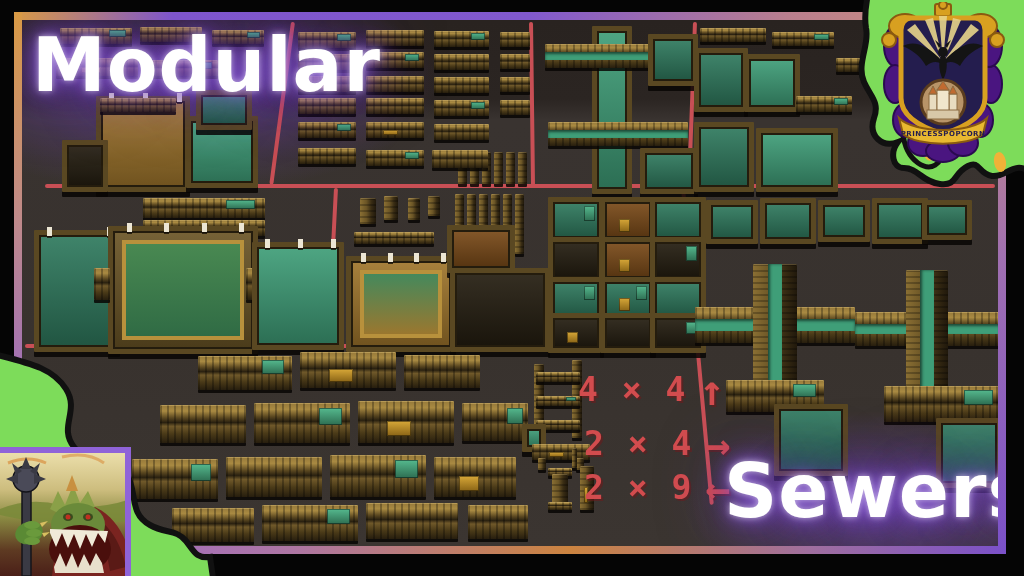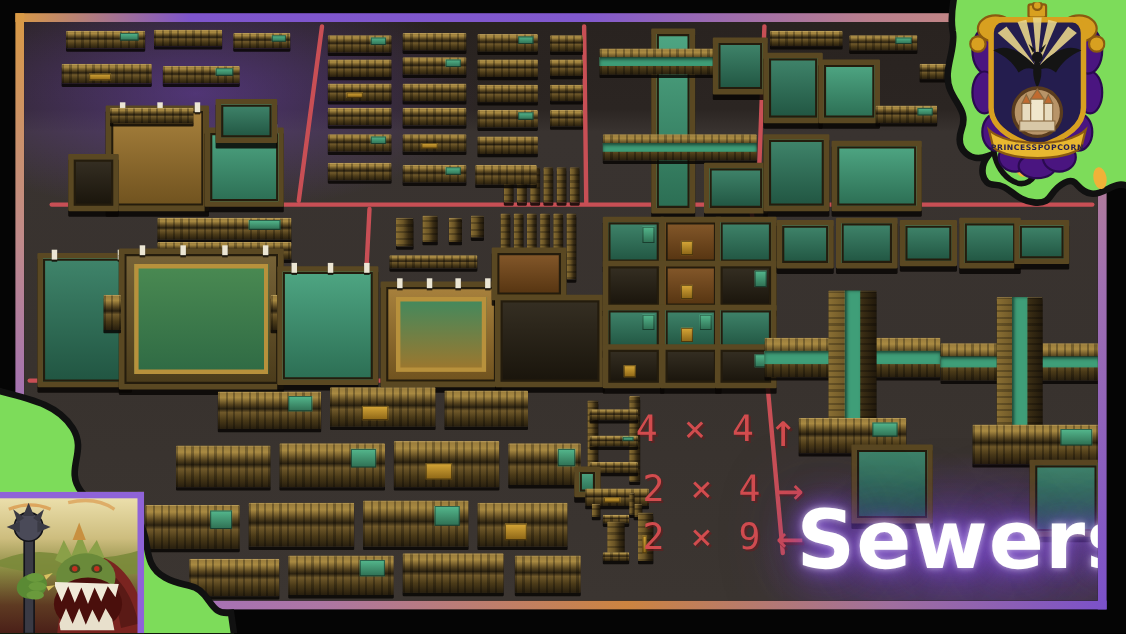--- a/index.html
+++ b/index.html
@@ -30,21 +30,21 @@
   .chip{position:absolute;}
   .chip-t{background:linear-gradient(180deg,#55b98e,#2e6e52);box-shadow:inset 0 0 0 1px rgba(0,0,0,.45);}
   .chip-g{background:linear-gradient(180deg,#d8a838,#8a6416);box-shadow:inset 0 0 0 1px rgba(0,0,0,.45);}
   .pil{position:absolute;width:5px;height:9px;background:#ece6d4;box-shadow:0 2px 0 rgba(20,15,8,.8);top:-8px;}
   .inset{position:absolute;inset:9px;box-shadow:inset 0 0 0 4px #b8913c;}
   .canal-h{position:absolute;left:0;right:0;top:34%;height:32%;background:#3f9e78;box-shadow:inset 0 2px 3px rgba(0,0,0,.55);}
   .canal-v{position:absolute;top:0;bottom:0;left:34%;width:32%;background:#3f9e78;box-shadow:inset 2px 0 3px rgba(0,0,0,.55);}
   
   .title{position:absolute;color:#fff;font-weight:700;font-size:74px;letter-spacing:1px;line-height:1;
     text-shadow:0 0 6px rgba(255,255,255,.55),0 0 16px rgba(140,95,220,.95),0 0 36px rgba(120,64,210,.85),0 0 70px rgba(110,55,200,.6);}
-  .legrow{position:absolute;color:#d24c4e;font-family:"DejaVu Sans Mono",monospace;font-weight:400;
+  .legrow{position:absolute;color:#d24c4e;font-family:"DejaVu Sans Mono",monospace;font-weight:700;
     font-size:33px;letter-spacing:2px;text-shadow:2px 2px 0 rgba(110,25,28,.55);white-space:nowrap;}
   .legrow .arrow{display:inline-block;font-size:42px;margin-left:12px;vertical-align:-4px;}
   .legrow:nth-of-type(1) .arrow{transform:rotate(10deg);}
   .legrow:nth-of-type(2) .arrow{transform:rotate(-4deg);}
   .legrow:nth-of-type(3) .arrow{transform:rotate(6deg);}
   
   .overlay{position:absolute;}
 </style>
 </head>
 <body>
@@ -317,20 +317,21 @@
       <div class="legrow" style="left:556px;top:346px;">
         <span>4 × 4</span><span class="arrow">↑</span>
       </div>
       <div class="legrow" style="left:562px;top:400px;">
         <span>2 × 4</span><span class="arrow">→</span>
       </div>
       <div class="legrow" style="left:562px;top:444px;">
         <span>2 × 9</span><span class="arrow">←</span>
       </div>
 
+      <div class="title" style="left:10px;top:8px;">Modular</div>
       <div class="title" style="left:702px;top:434px;">Sewers</div>
     </div>
   </div>
 
   <svg class="overlay" style="left:840px;top:0;width:184px;height:215px;" viewBox="0 0 184 215">
     <path d="M28,-6 L190,-6 L190,172 C174,160 166,178 152,176 C138,174 140,160 128,166
              C112,174 118,186 100,184 C82,182 78,168 64,168 C52,168 50,152 58,142
              C42,148 28,136 34,118 C40,102 30,96 24,82 C16,64 30,44 26,28 C24,16 26,4 28,-6 Z" fill="#7ddc5a" stroke="#111111" stroke-width="6"></path>
     <path d="M70,100 C58,116 60,150 78,163 C91,172 103,164 101,150 C99,138 87,140 85,127 C83,113 78,90 70,100 Z" fill="#7ddc5a" stroke="#111111" stroke-width="5"></path>
     <ellipse cx="88" cy="150" rx="6" ry="11" transform="rotate(-14 88 150)" fill="#f0b238"></ellipse>

